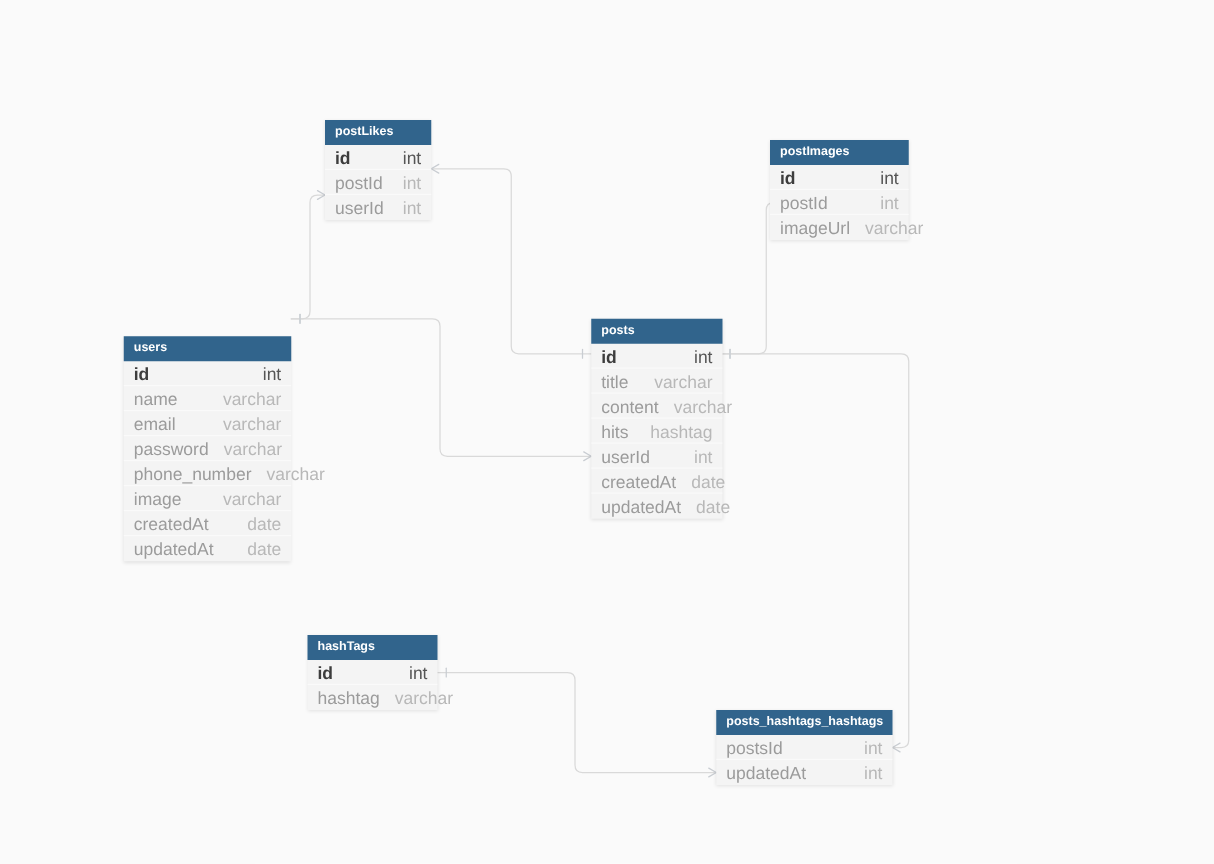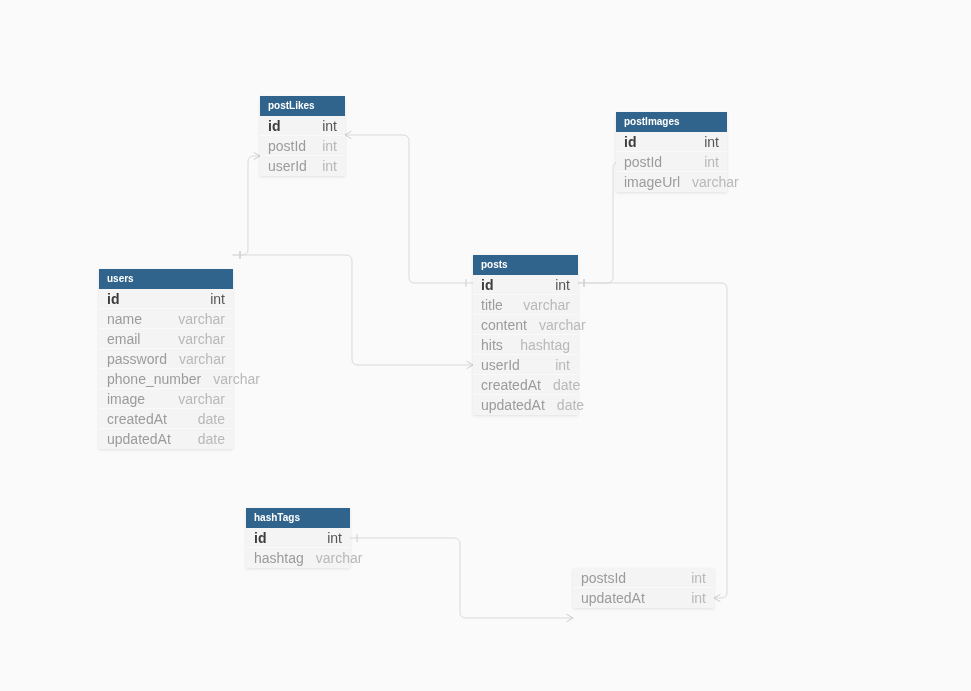--- a/index.html
+++ b/index.html
@@ -207,20 +207,21 @@
       <div class="field-row pk">
         <span class="field-name">id</span>
         <span class="field-type">int</span>
       </div>
       <div class="field-row">
         <span class="field-name">hashtag</span>
         <span class="field-type">varchar</span>
       </div>
     </div>
     <div class="table" style="left: 573px; top: 568px; width: 141px;">
+      <div class="table-header">posts_hashtags_hashtags</div>
       <div class="field-row">
         <span class="field-name">postsId</span>
         <span class="field-type">int</span>
       </div>
       <div class="field-row">
         <span class="field-name">updatedAt</span>
         <span class="field-type">int</span>
       </div>
     </div>
   </div>

